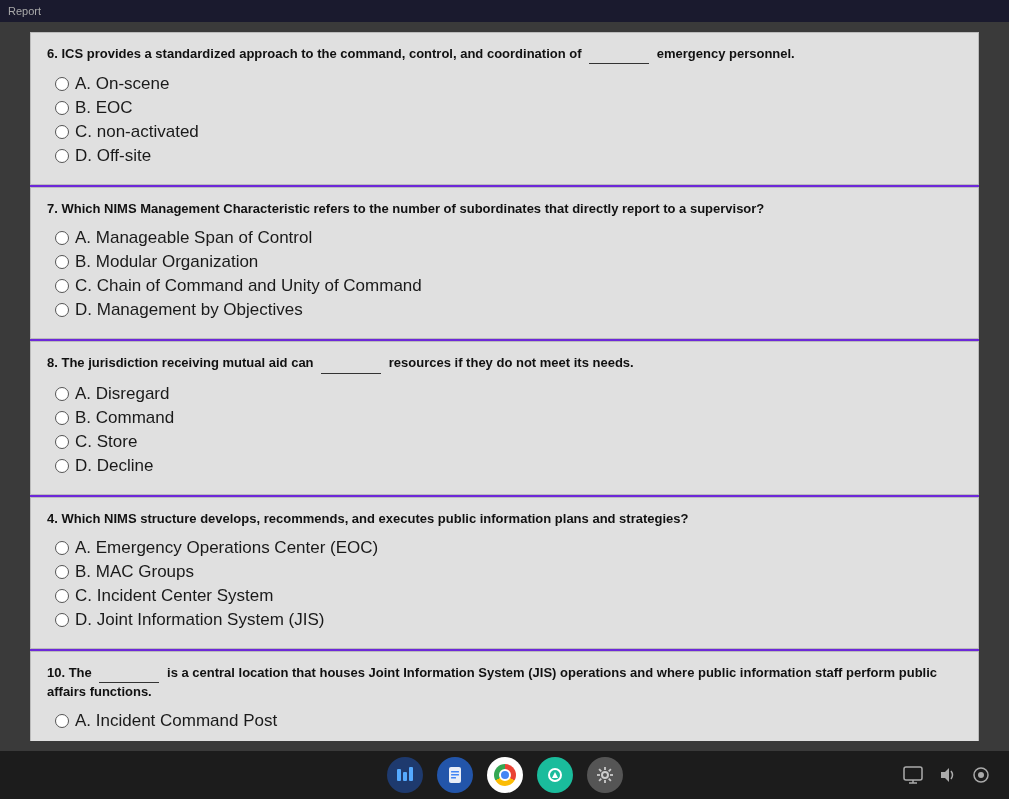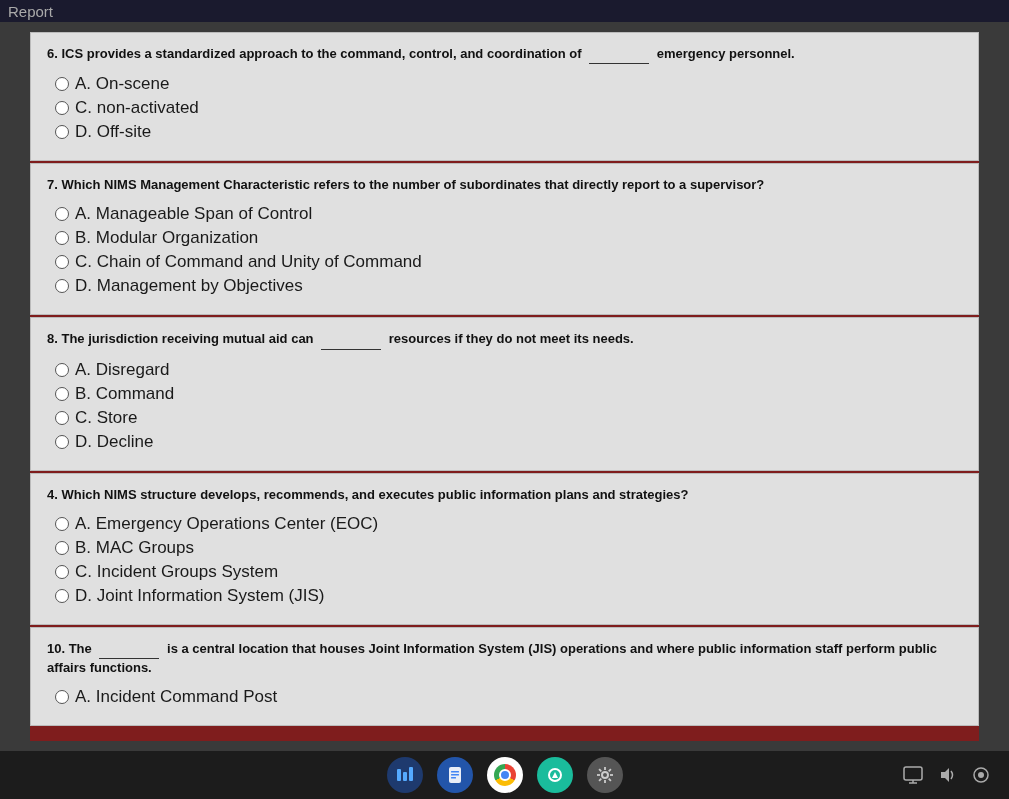--- a/index.html
+++ b/index.html
@@ -17,33 +17,33 @@
     .top-bar {
       background: #1a1a2e;
       height: 22px;
       display: flex;
       align-items: center;
       padding: 0 8px;
     }
 
     .top-bar-text {
       color: #aaa;
-      font-size: 15px;
+      font-size: 11px;
     }
 
     .content-area {
       flex: 1;
       background: #3a3a3a;
       overflow: hidden;
       display: flex;
       flex-direction: column;
     }
 
     .quiz-container {
-      background: #7f1d1d;
+      background: #6d28d9;
       margin: 10px 30px;
       flex: 1;
       overflow: hidden;
       padding: 0;
     }
 
     .question-block {
       background: #e0e0e0;
       border: 1px solid #bbb;
       padding: 12px 16px 14px 16px;
@@ -174,20 +174,24 @@
       <div class="question-text">
         6. ICS provides a standardized approach to the command, control, and coordination of <span class="blank">&nbsp;&nbsp;&nbsp;&nbsp;&nbsp;&nbsp;&nbsp;&nbsp;</span> emergency personnel.
       </div>
       <ul class="options-list">
         <li class="option-item">
           <span class="radio-circle"></span>
           <span class="option-label">A. On-scene</span>
         </li>
         <li class="option-item">
           <span class="radio-circle"></span>
+          <span class="option-label">B. EOC</span>
+        </li>
+        <li class="option-item">
+          <span class="radio-circle"></span>
           <span class="option-label">C. non-activated</span>
         </li>
         <li class="option-item">
           <span class="radio-circle"></span>
           <span class="option-label">D. Off-site</span>
         </li>
       </ul>
     </div>
 
     <div class="question-block">
@@ -246,21 +250,21 @@
         <li class="option-item">
           <span class="radio-circle"></span>
           <span class="option-label">A. Emergency Operations Center (EOC)</span>
         </li>
         <li class="option-item">
           <span class="radio-circle"></span>
           <span class="option-label">B. MAC Groups</span>
         </li>
         <li class="option-item">
           <span class="radio-circle"></span>
-          <span class="option-label">C. Incident Groups System</span>
+          <span class="option-label">C. Incident Center System</span>
         </li>
         <li class="option-item">
           <span class="radio-circle"></span>
           <span class="option-label">D. Joint Information System (JIS)</span>
         </li>
       </ul>
     </div>
 
     <div class="question-block">
       <div class="question-text">

